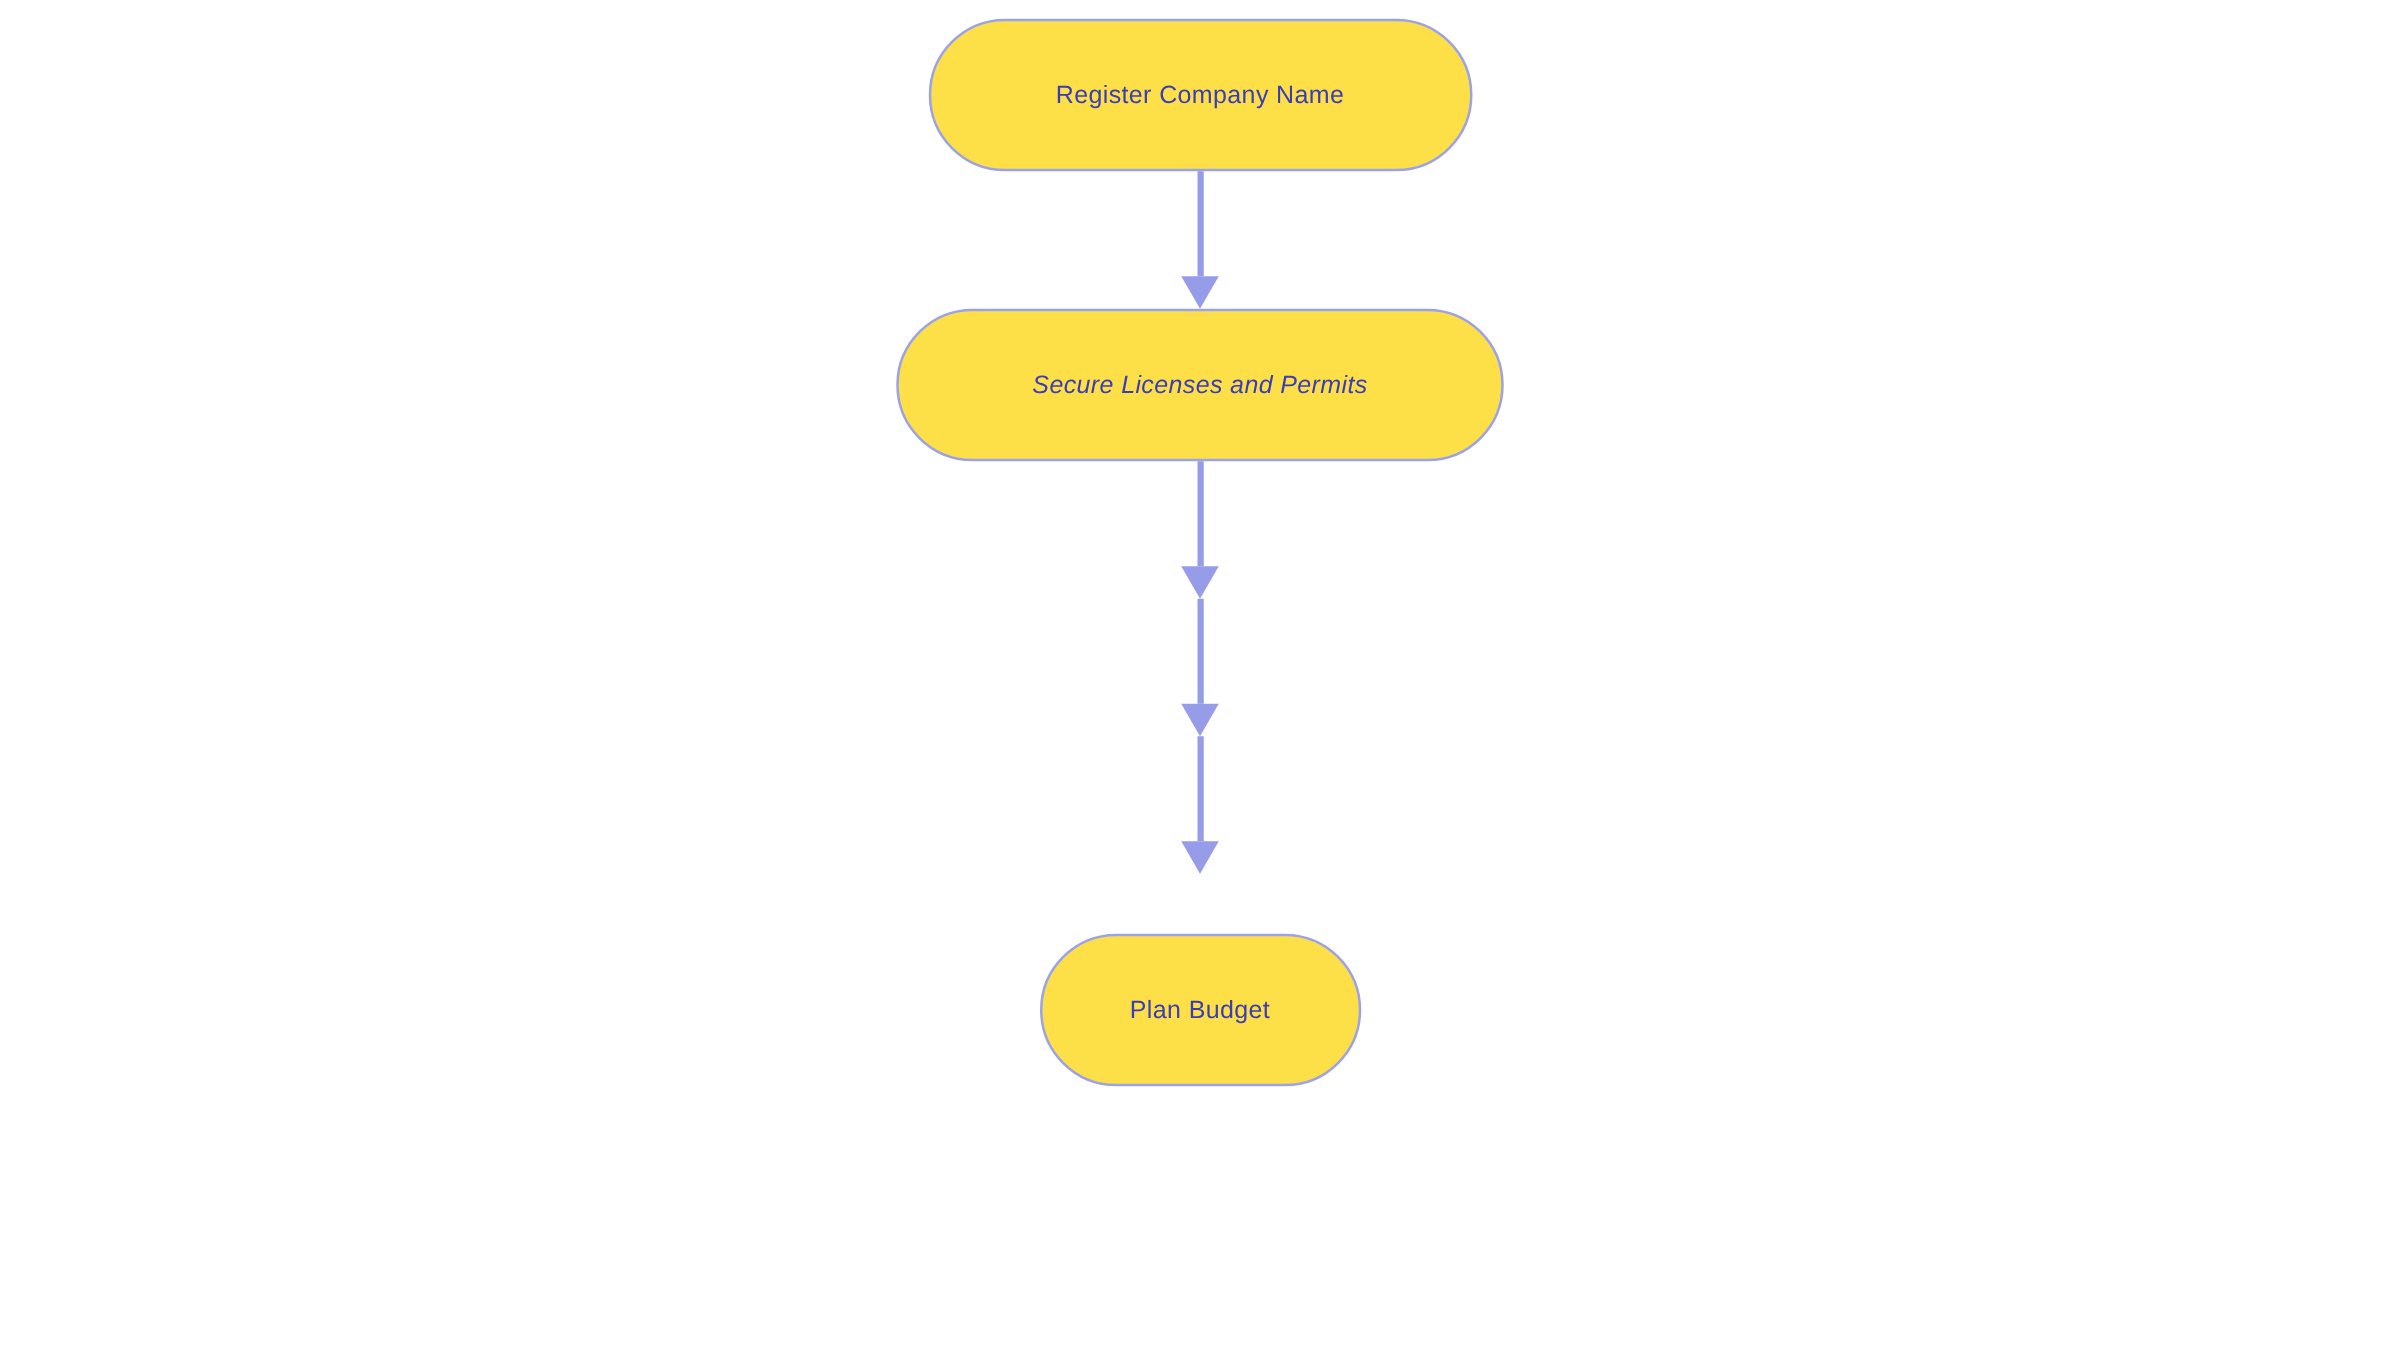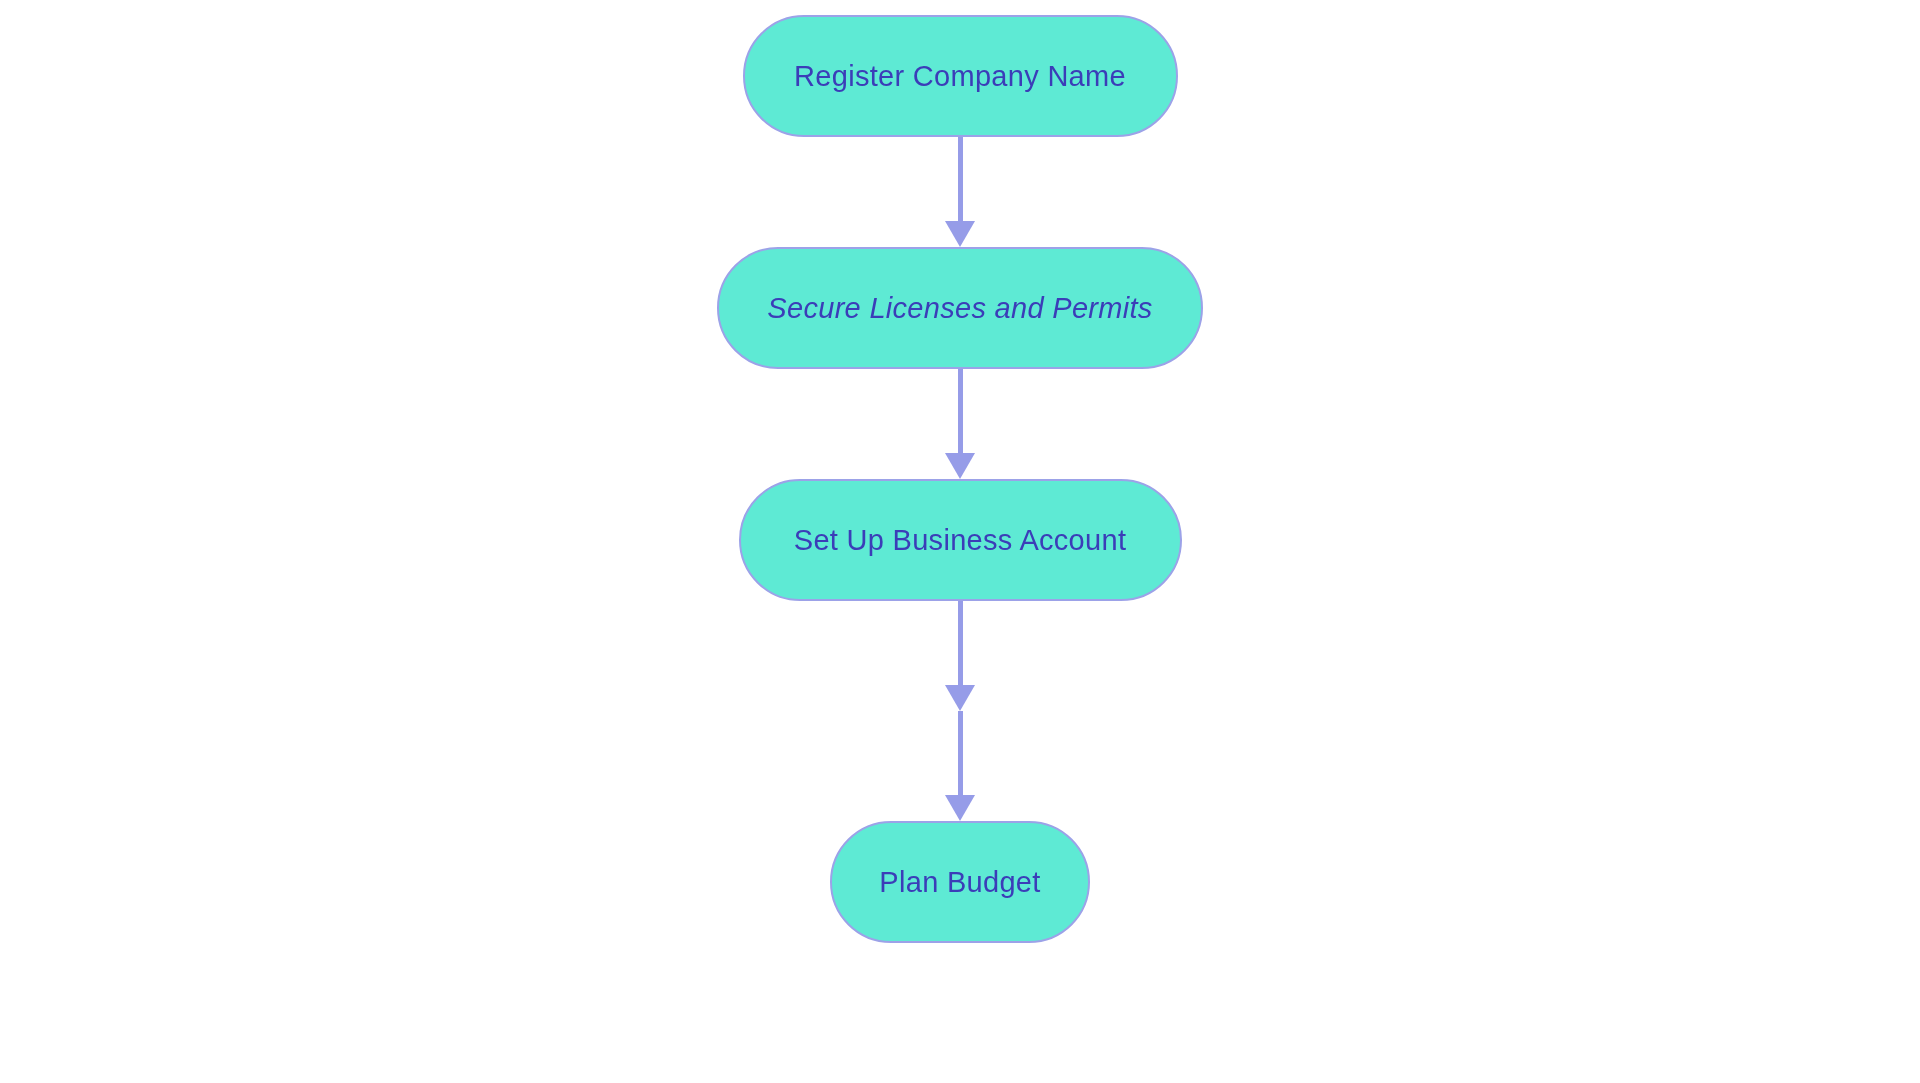--- a/index.html
+++ b/index.html
@@ -21,37 +21,37 @@
     left: 0;
     width: 1920px;
     display: flex;
     flex-direction: column;
     align-items: center;
   }
   .node {
     box-sizing: border-box;
     height: 122px;
     border-radius: 61px;
-    background: #5eead4;
+    background: #fde047;
     border: 2px solid #9ca2e8;
     color: #3b3db8;
-    font-size: 29px;
+    font-size: 20px;
     font-weight: 500;
     letter-spacing: 0.3px;
     display: flex;
     align-items: center;
     justify-content: center;
     padding: 0 47px;
     white-space: nowrap;
   }
   .node.n1 { min-width: 435px; }
   .node.n2 { min-width: 486px; font-style: italic; }
   .node.n3 { min-width: 443px; }
   .node.n4 { min-width: 349px; }
-  .node.n5 { min-width: 257px; }
+  .node.n5 { min-width: 257px; margin-top: 48px; }
   .connector {
     height: 110px;
     display: flex;
     flex-direction: column;
     align-items: center;
   }
   .connector .line {
     width: 5px;
     flex: 1 1 auto;
     background: #969ce8;
@@ -77,21 +77,20 @@
       <div class="head"></div>
     </div>
 
     <div class="node n2">Secure Licenses and Permits</div>
 
     <div class="connector">
       <div class="line"></div>
       <div class="head"></div>
     </div>
 
-    <div class="node n3">Set Up Business Account</div>
 
     <div class="connector">
       <div class="line"></div>
       <div class="head"></div>
     </div>
 
 
     <div class="connector">
       <div class="line"></div>
       <div class="head"></div>

